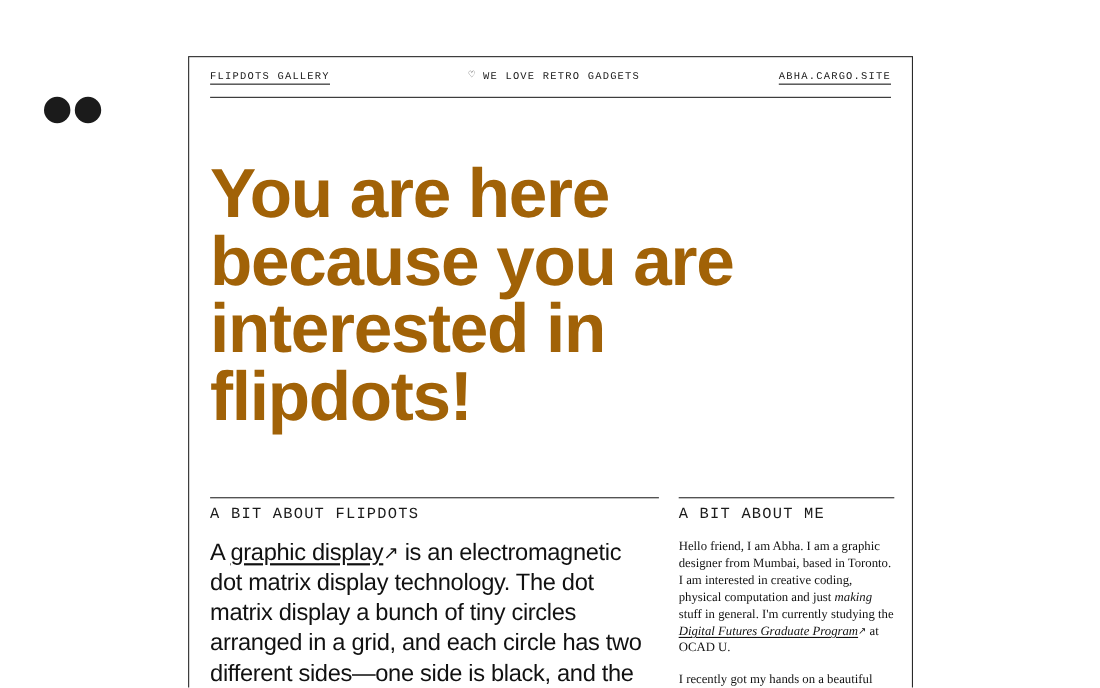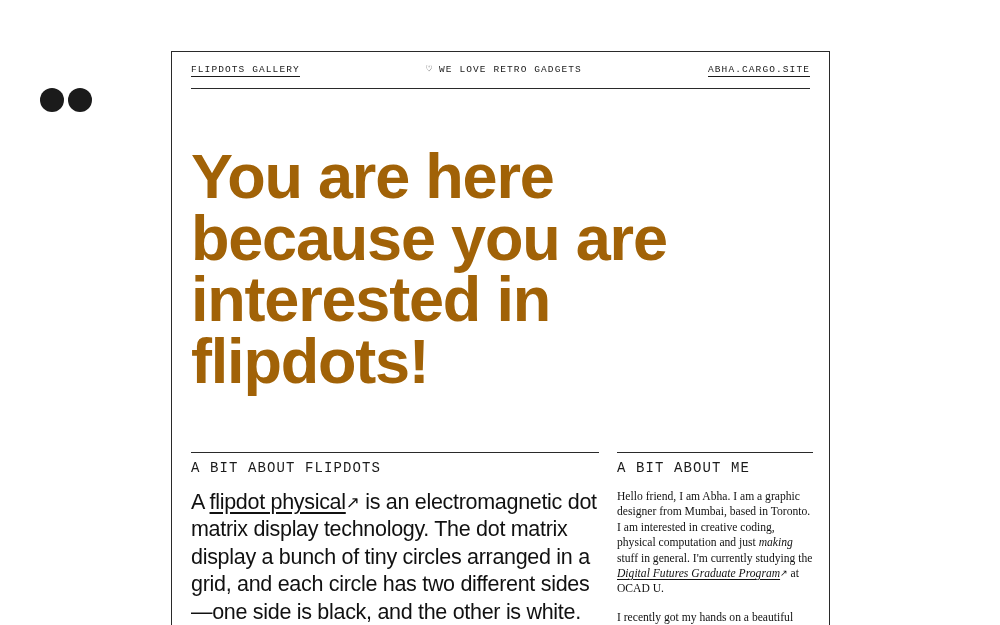--- a/index.html
+++ b/index.html
@@ -193,21 +193,21 @@
     <div class="hero">
       <h1>You are here because you are interested in flipdots!</h1>
     </div>
 
     <div class="columns">
 
       <div class="col-left">
         <div class="col-rule"></div>
         <div class="col-label">A BIT ABOUT FLIPDOTS</div>
 
-        <p class="lede"><span>A </span><a class="inline-link" href="#">flipdot physical</a><span class="arrow-glyph">↗</span><span> is an electromagnetic dot matrix display technology. The dot matrix display a bunch of tiny circles arranged in a grid, and each circle has two different sides—one side is black, and the other is white.</span></p>
+        <p class="lede"><span>A </span><a class="inline-link" href="#">graphic display</a><span class="arrow-glyph">↗</span><span> is an electromagnetic dot matrix display technology. The dot matrix display a bunch of tiny circles arranged in a grid, and each circle has two different sides—one side is black, and the other is white.</span></p>
 
       </div>
 
       <div class="col-right">
         <div class="col-rule"></div>
         <div class="col-label">A BIT ABOUT ME</div>
 
         <p class="side-p"><span>Hello friend, I am Abha. I am a graphic designer from Mumbai, based in Toronto. I am interested in creative coding, physical computation and just </span><span class="italic">making</span><span> stuff in general. I'm currently studying the </span><a class="link-underline" href="#">Digital Futures Graduate Program</a><span class="arrow-glyph">↗</span><span> at OCAD U.</span></p>
 
         <p class="side-p">I recently got my hands on a beautiful retro-style flipdot display and I tried my hands on designing 36 days of type on this 28 × 14 px display. Since then, I have been obsessed.</p>

